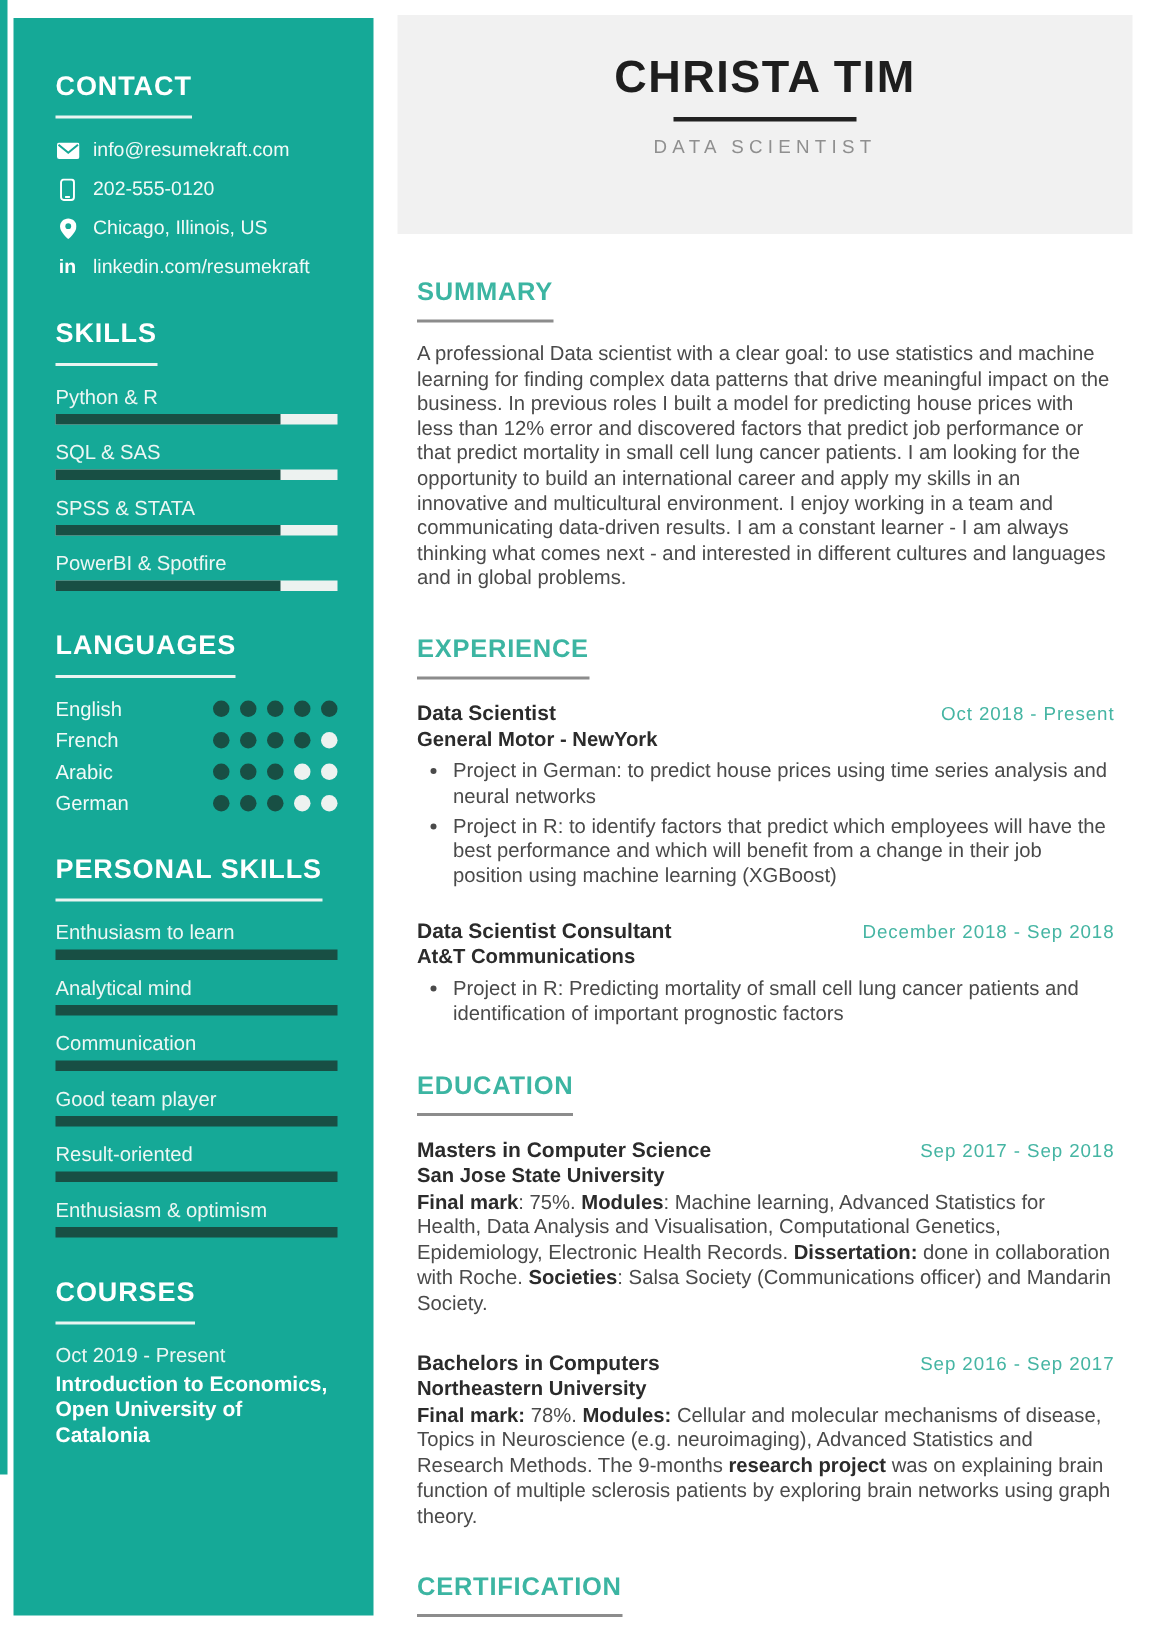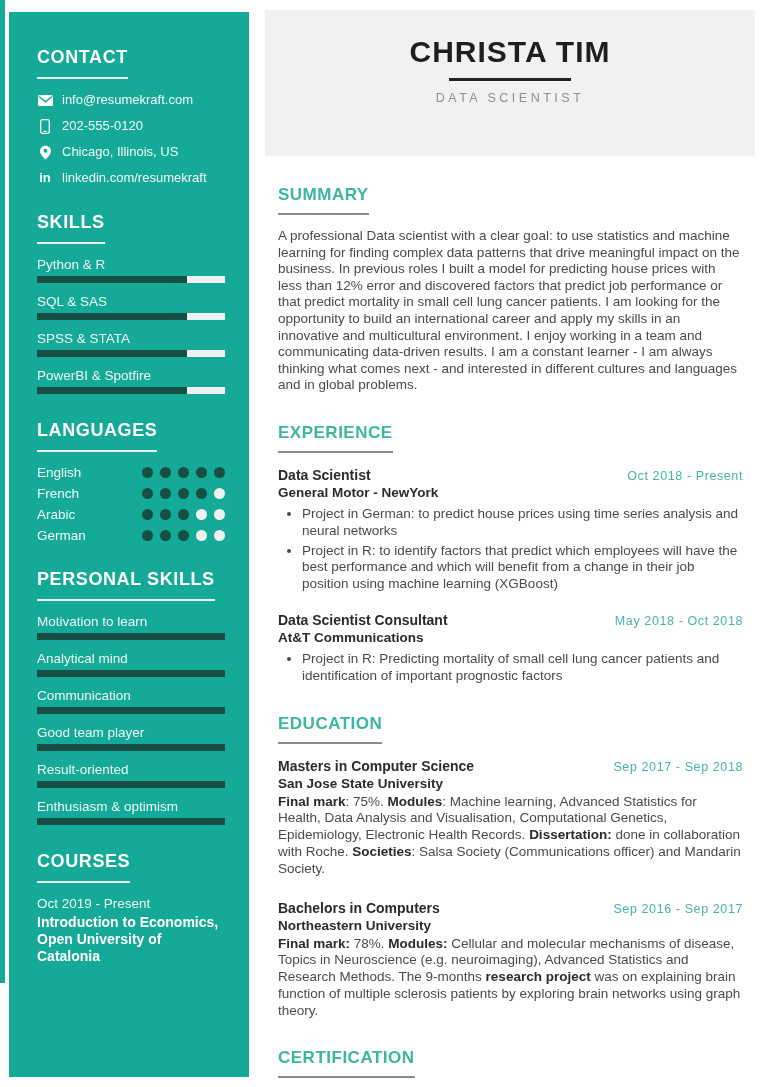--- a/index.html
+++ b/index.html
@@ -175,21 +175,21 @@
               <span class="dot"></span>
             </span>
           </div>
         </div>
     </div>
 
     <div class="side-section">
       <div class="side-heading">PERSONAL SKILLS</div>
       <div id="personal-skills-list">
           <div class="skill">
-            <div class="skill-label">Motivation to learn</div>
+            <div class="skill-label">Enthusiasm to learn</div>
             <div class="bar">
               <div class="fill" style="width: 100%;"></div>
             </div>
           </div>
           <div class="skill">
             <div class="skill-label">Analytical mind</div>
             <div class="bar">
               <div class="fill" style="width: 100%;"></div>
             </div>
           </div>
@@ -259,21 +259,21 @@
                 <li>Project in German: to predict house prices using time series analysis and neural networks</li>
                 <li>Project in R: to identify factors that predict which employees will have the best performance and which will benefit from a change in their job position using machine learning (XGBoost)</li>
               </ul>
             </div>
             <div class="job">
               <div class="job-head">
                 <div>
                   <div class="job-title">Data Scientist Consultant</div>
                   <div class="job-company">At&amp;T Communications</div>
                 </div>
-                <div class="job-dates">May 2018 - Oct 2018</div>
+                <div class="job-dates">December 2018 - Sep 2018</div>
               </div>
               <ul class="bullets">
                 <li>Project in R: Predicting mortality of small cell lung cancer patients and identification of important prognostic factors</li>
               </ul>
             </div>
           </div>
       </div>
 
       <div class="section">
         <div class="sec-heading">EDUCATION</div>

